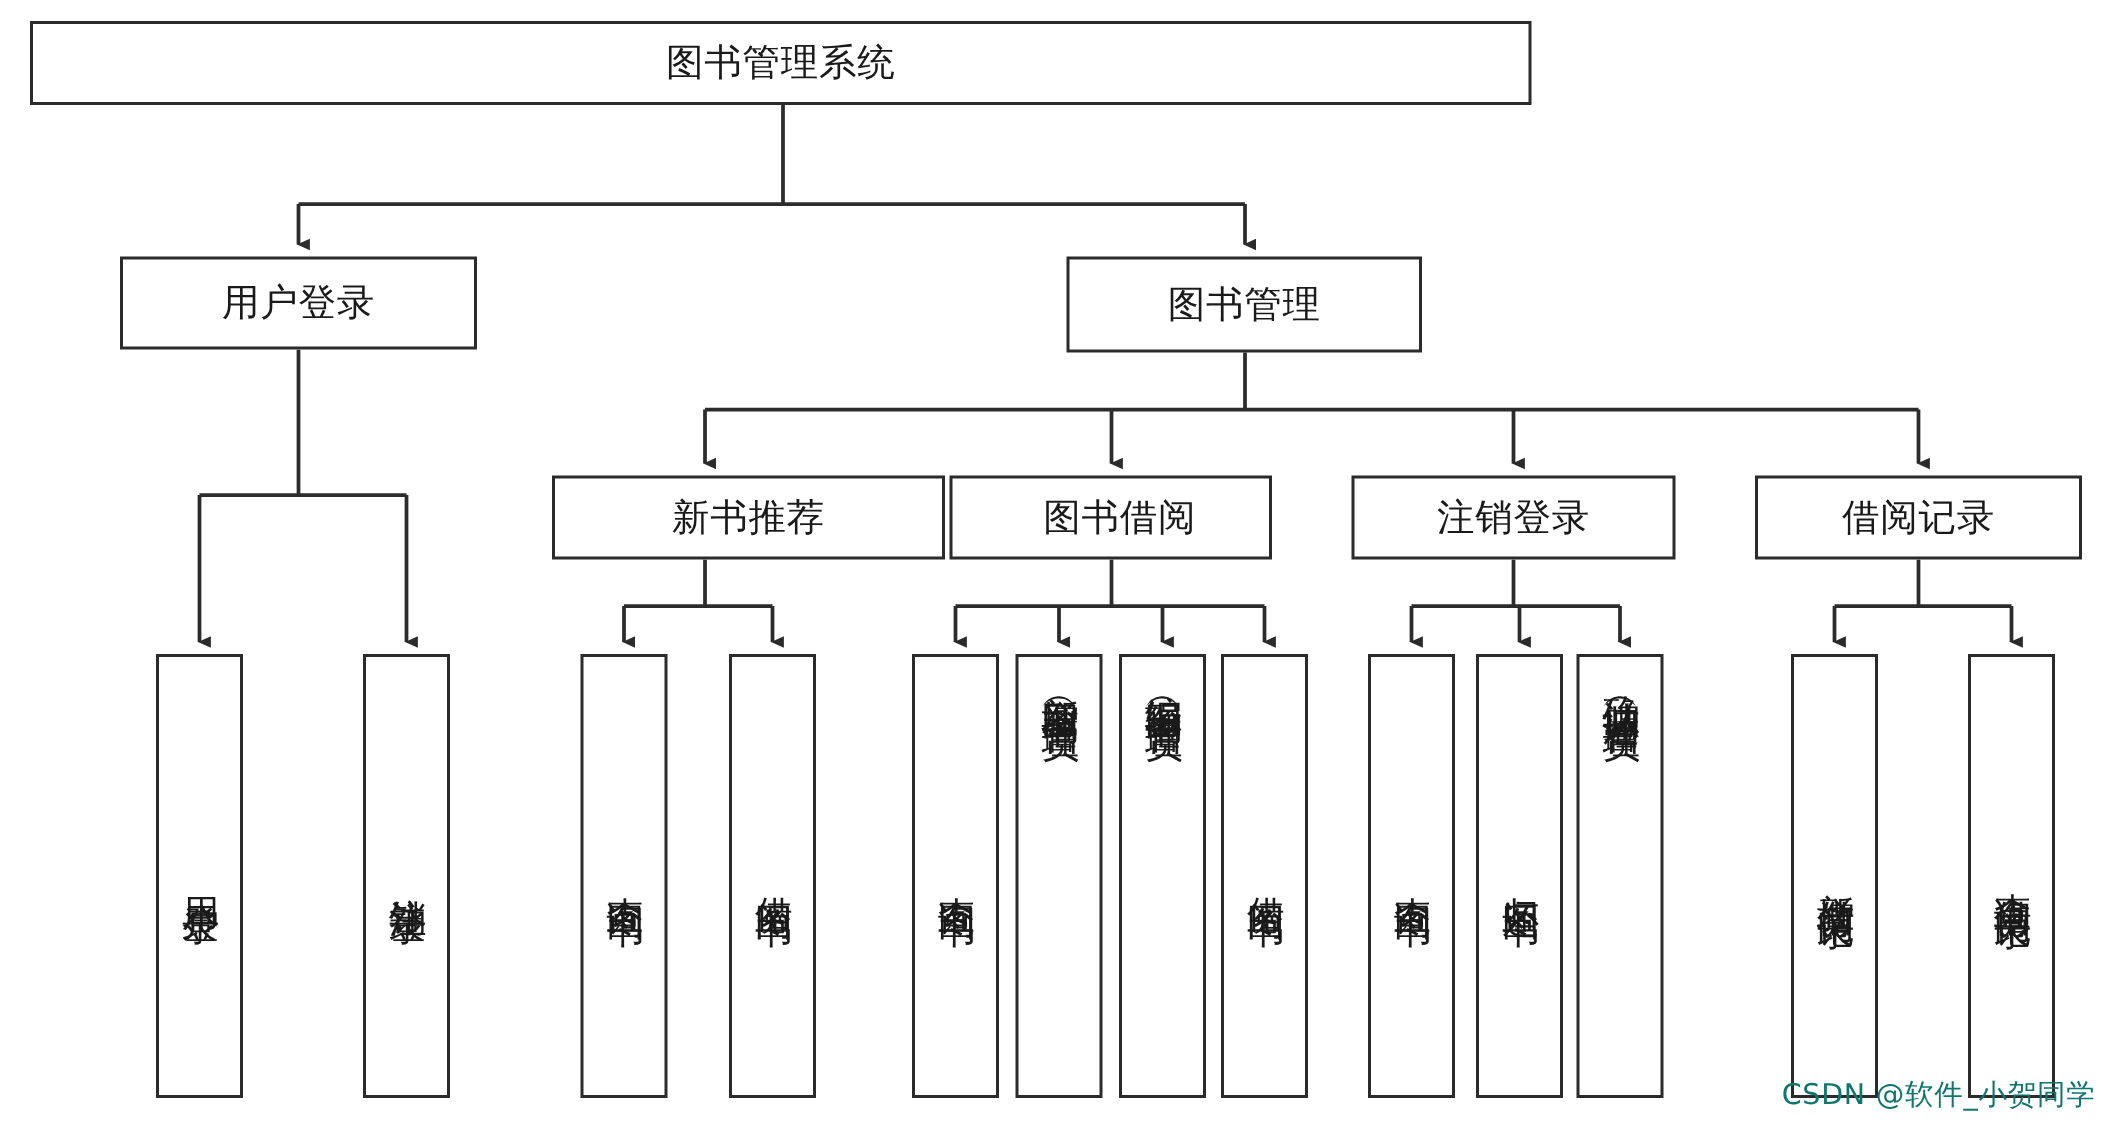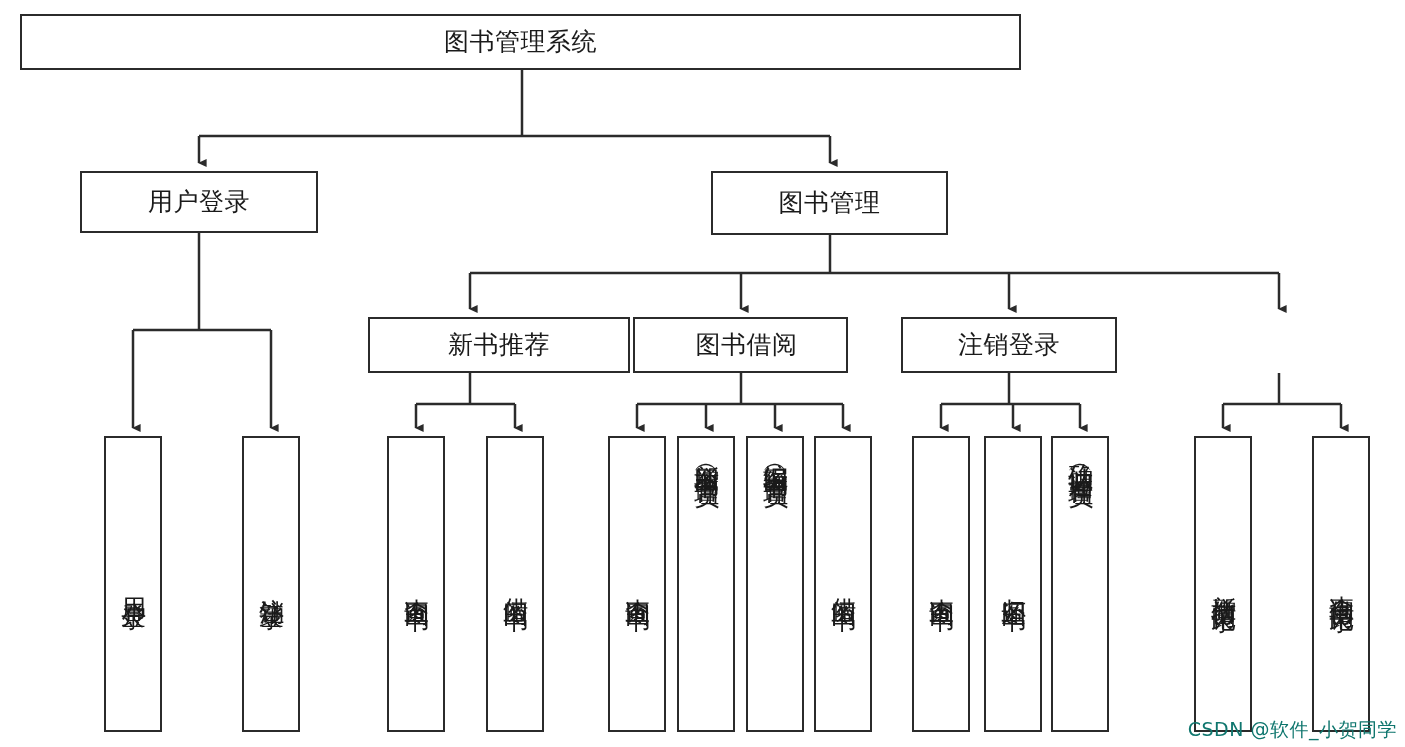--- a/index.html
+++ b/index.html
@@ -142,20 +142,23 @@
 
   <div class="node horiz" style="left:368px; top:317px; width:262px; height:56px;">
     <span class="node-label">新书推荐</span>
   </div>
   <div class="node horiz" style="left:633px; top:317px; width:215px; height:56px;padding-left:12px;">
     <span class="node-label">图书借阅</span>
   </div>
   <div class="node horiz" style="left:901px; top:317px; width:216px; height:56px;">
     <span class="node-label">注销登录</span>
   </div>
+  <div class="node horiz" style="left:1170px; top:317px; width:218px; height:56px;">
+    <span class="node-label">借阅记录</span>
+  </div>
 
   <div class="node vert" style="left:104px; top:436px; width:58px; height:296px;">
     <span class="node-label">用户登录</span>
   </div>
   <div class="node vert" style="left:242px; top:436px; width:58px; height:296px;">
     <span class="node-label">注销登录</span>
   </div>
 
   <div class="node vert" style="left:387px; top:436px; width:58px; height:296px;">
     <span class="node-label">查询图书</span>

